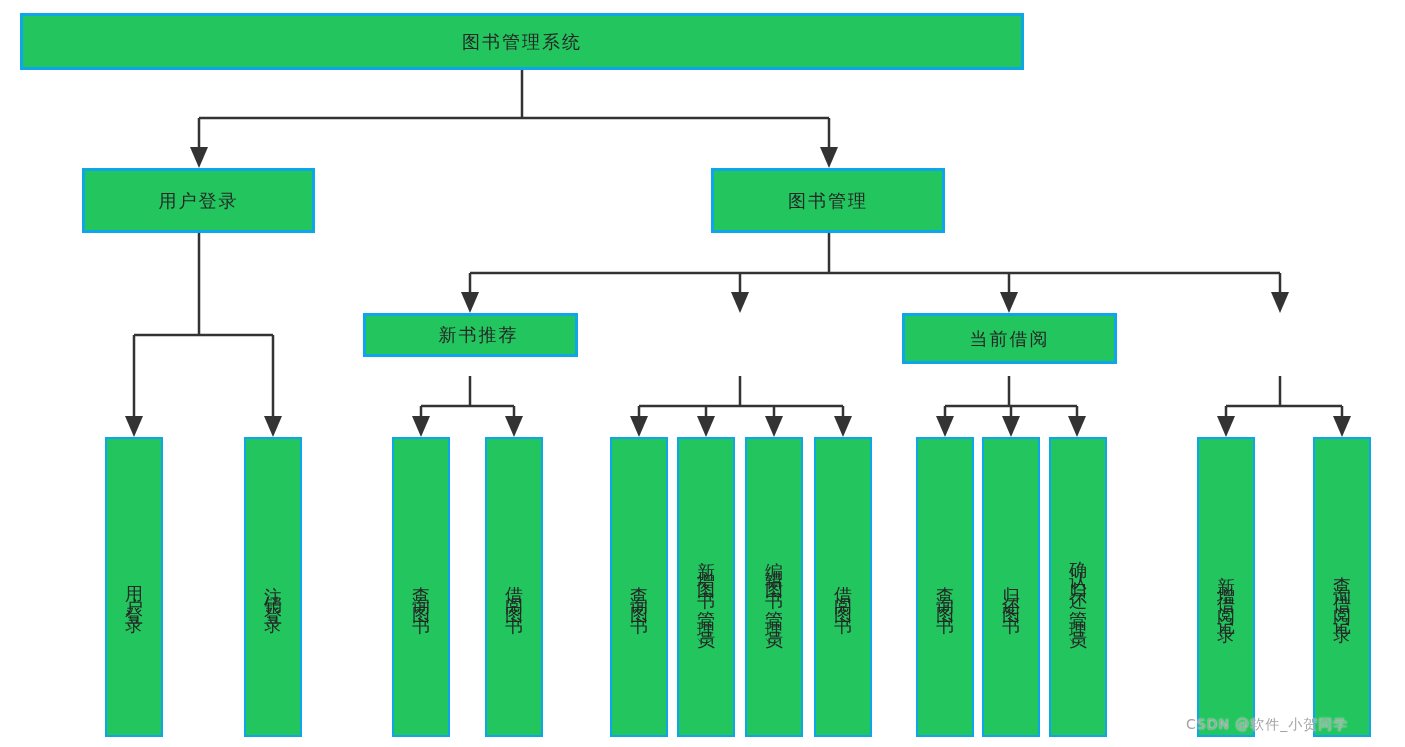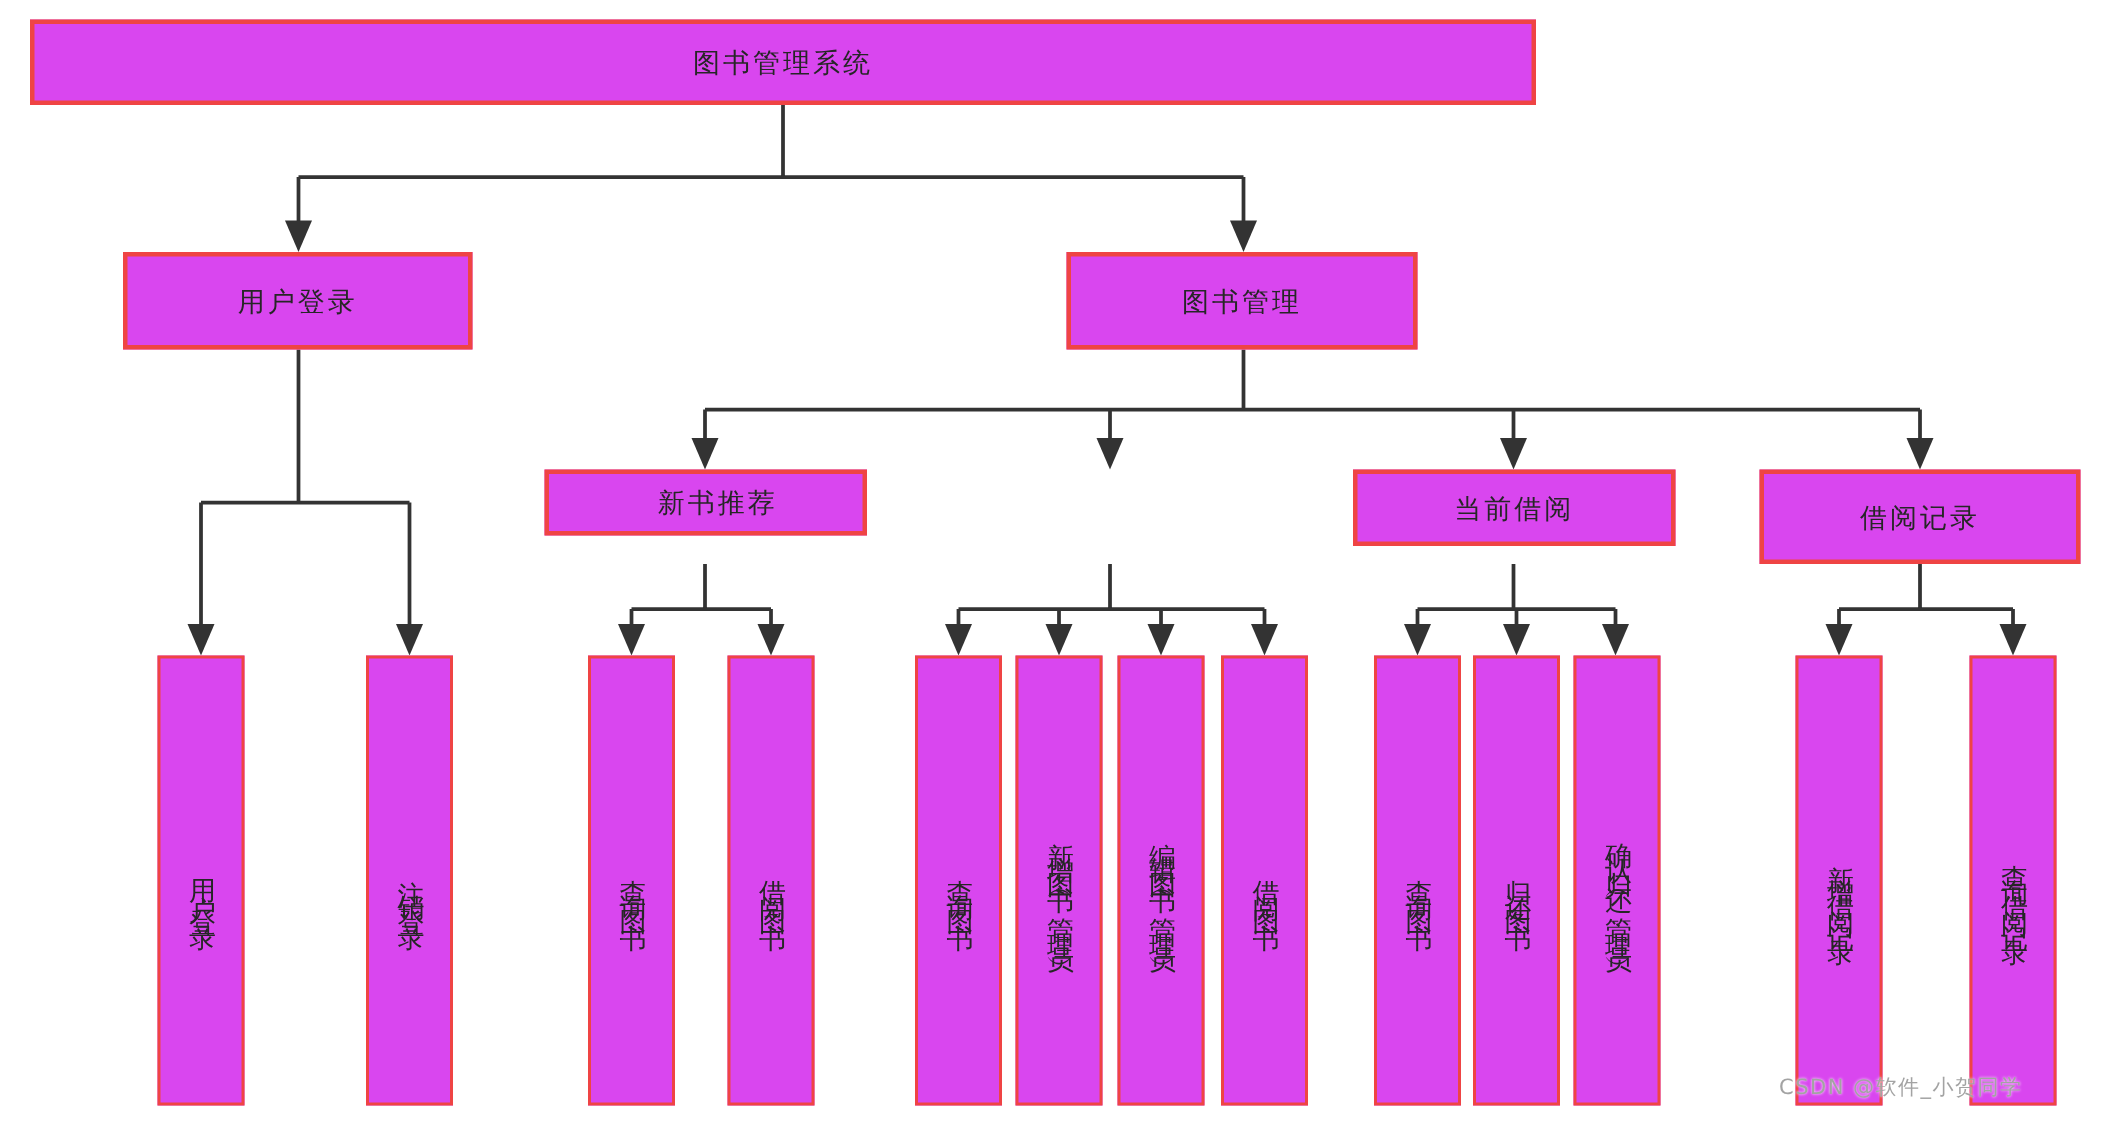--- a/index.html
+++ b/index.html
@@ -12,22 +12,22 @@
     overflow: hidden;
   }
   svg.connectors {
     position: absolute;
     left: 0; top: 0;
     width: 1405px; height: 747px;
   }
   .node {
     position: absolute;
     box-sizing: border-box;
-    background: #d946ef;
-    border: 3px solid #ef4444;
+    background: #22c55e;
+    border: 3px solid #0ea5e9;
     color: #262626;
     display: flex;
     align-items: center;
     justify-content: center;
     font-size: 18px;
     letter-spacing: 2px;
     text-align: center;
     z-index: 2;
   }
   .leaf {
@@ -125,21 +125,20 @@
     </g>
   </svg>
 
   <div class="node n-root">图书管理系统</div>
 
   <div class="node n-l2a">用户登录</div>
   <div class="node n-l2b">图书管理</div>
 
   <div class="node n-l3a">新书推荐</div>
   <div class="node n-l3c">当前借阅</div>
-  <div class="node n-l3d">借阅记录</div>
 
   <div class="node leaf lf lf-u1">用户登录</div>
   <div class="node leaf lf lf-u2">注销登录</div>
 
   <div class="node leaf lf lf-n1">查询图书</div>
   <div class="node leaf lf lf-n2">借阅图书</div>
 
   <div class="node leaf lf lf-b1">查询图书</div>
   <div class="node leaf lf lf-b2">新增图书（管理员）</div>
   <div class="node leaf lf lf-b3">编辑图书（管理员）</div>

